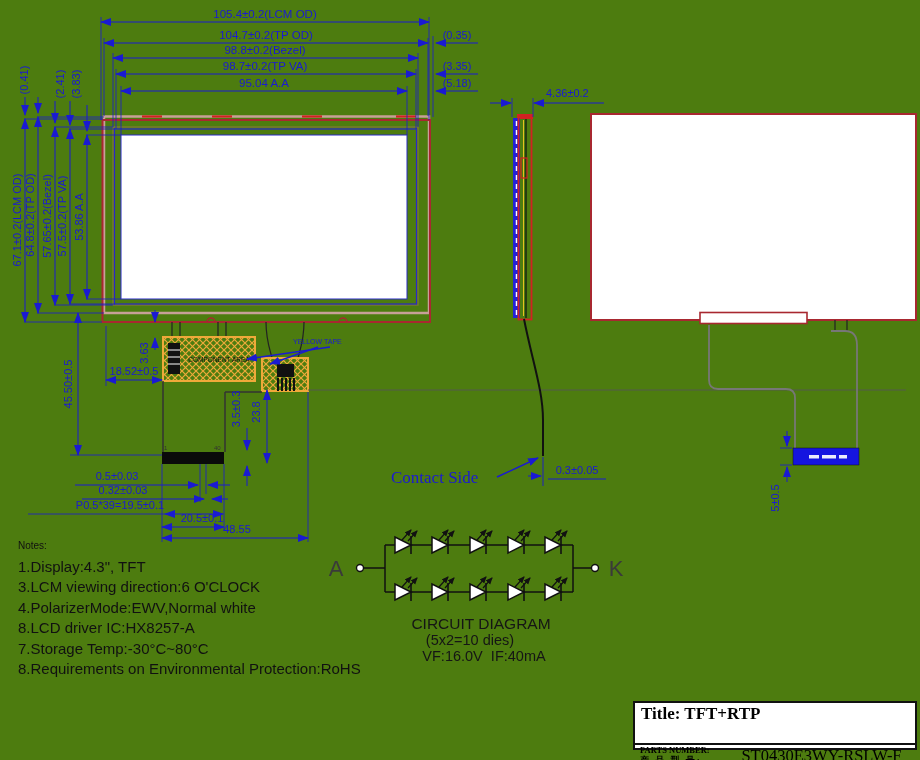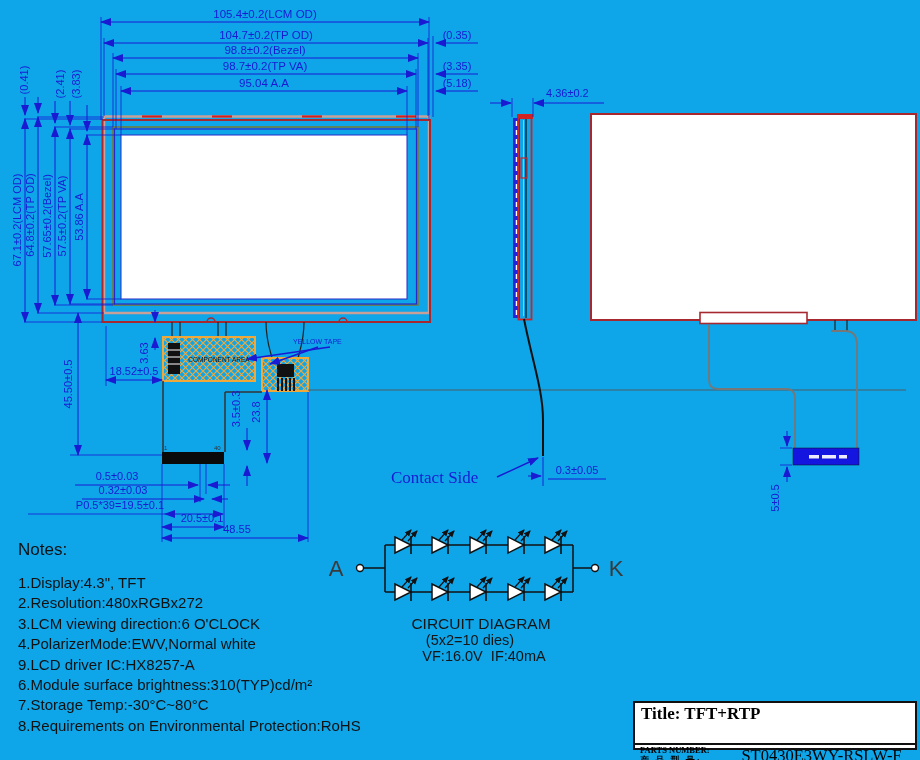--- a/index.html
+++ b/index.html
@@ -1,29 +1,29 @@
 <!DOCTYPE html>
 <html><head>
 <meta charset="utf-8">
 <style>
   html,body{margin:0;padding:0;background:#ffffff;}
-  #stage{position:relative;width:920px;height:760px;background:#0ea5e9;overflow:hidden;
+  #stage{position:relative;width:920px;height:760px;background:#4d7c0f;overflow:hidden;
          font-family:"Liberation Sans", sans-serif;}
   #dwg{position:absolute;left:0;top:0;}
   svg text{font-family:"Liberation Sans", sans-serif;fill:#1a1ad2;font-size:11px;}
   svg text.big{font-size:11.5px;}
   svg text.k{fill:#111;}
   svg text.tiny{font-size:6.5px;}
   svg text.pin{font-size:6px;fill:#333;}
   svg text.serifblue{font-family:"Liberation Serif", serif;font-size:17px;fill:#1a1ad2;}
   svg text.ak{font-size:22px;fill:#3a3a3a;}
   svg text.cd{font-size:15.5px;fill:#151515;}
   svg text.cd2{font-size:14.5px;fill:#151515;}
   .notes{position:absolute;left:18px;top:540px;width:330px;color:#111;}
-  .notes .hd{font-size:17px;margin-bottom:13px;}
+  .notes .hd{font-size:10px;margin-bottom:6px;}
   .notes .ln{font-size:15px;line-height:20.4px;white-space:nowrap;}
   .titleblock{position:absolute;left:633px;top:701px;width:284px;height:49px;
       border:2px solid #111;background:#fff;box-sizing:border-box;
       font-family:"Liberation Serif", serif;color:#000;}
   .tb-row1{height:42px;border-bottom:2px solid #111;box-sizing:border-box;
       font-weight:bold;font-size:17px;padding:1px 0 0 6px;}
   .tb-row2{display:flex;align-items:center;height:22px;}
   .tb-pn-labels{width:88px;padding-left:5px;font-weight:bold;}
   .tb-pn-en{font-size:8.5px;line-height:9px;}
   .tb-pn-cn{font-size:9px;line-height:11px;letter-spacing:2px;text-decoration:underline;}
@@ -293,25 +293,23 @@
         <use href="#led" x="554" y="592"></use>
     <text class="cd" x="481" y="629" text-anchor="middle">CIRCUIT DIAGRAM</text>
     <text class="cd2" x="470" y="645" text-anchor="middle">(5x2=10 dies)</text>
     <text class="cd2" x="484" y="661" text-anchor="middle">VF:16.0V&nbsp;&nbsp;IF:40mA</text>
   </g>
 </svg>
 
   <div class="notes">
     <div class="hd">Notes:</div>
     <div class="ln">1.Display:4.3", TFT</div>
-    <div class="ln">2.Resolution:480xRGBx272</div>
     <div class="ln">3.LCM viewing direction:6 O'CLOCK</div>
     <div class="ln">4.PolarizerMode:EWV,Normal white</div>
-    <div class="ln">9.LCD driver IC:HX8257-A</div>
-    <div class="ln">6.Module surface brightness:310(TYP)cd/m²</div>
+    <div class="ln">8.LCD driver IC:HX8257-A</div>
     <div class="ln">7.Storage Temp:-30°C~80°C</div>
     <div class="ln">8.Requirements on Environmental Protection:RoHS</div>
   </div>
 
   <div class="titleblock">
     <div class="tb-row1">Title: TFT+RTP</div>
     <div class="tb-row2">
       <div class="tb-pn-labels">
         <div class="tb-pn-en">PARTS NUMBER:</div>
         <div class="tb-pn-cn">产 品 型 号:</div>

